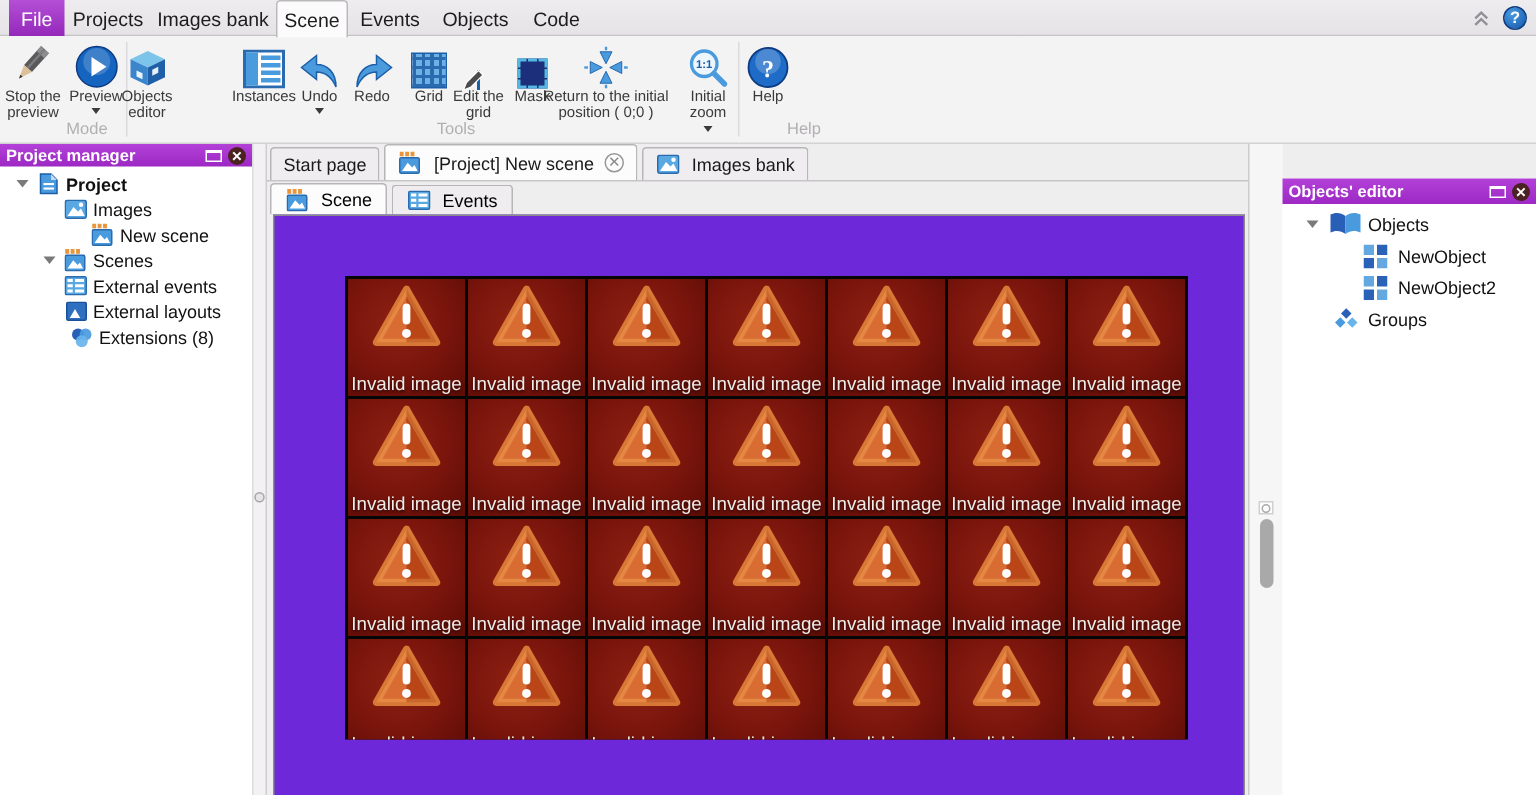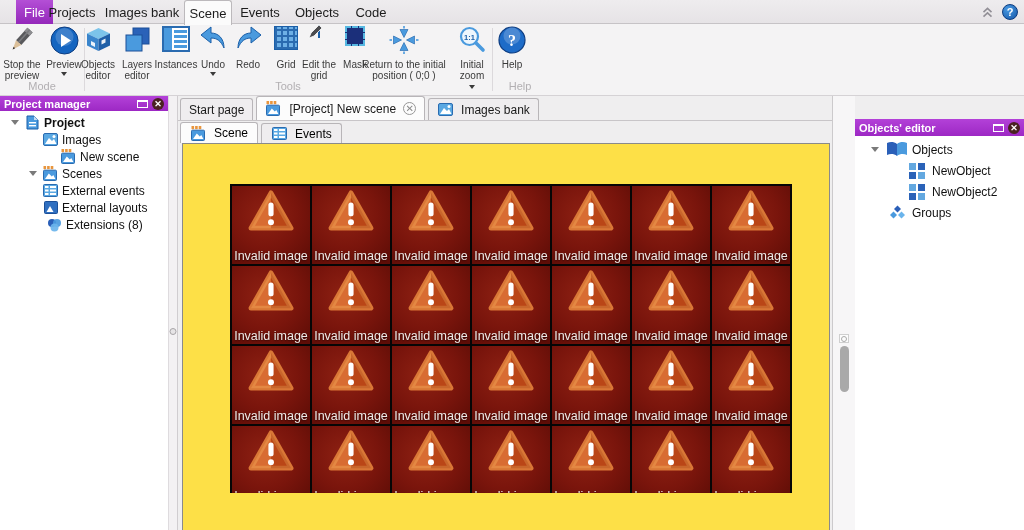--- a/index.html
+++ b/index.html
@@ -4,21 +4,21 @@
 <style>
   * { box-sizing: border-box; margin: 0; padding: 0; }
   html,body { background:#dedede; }
   body { font-family: "Liberation Sans", sans-serif; }
   #app { position:relative; width:1024px; height:530px; background:#fff; overflow:hidden;
          font-family:"Liberation Sans", sans-serif; }
 
   
   .menubar { position:absolute; left:0; top:0; width:1024px; height:24px;
     background:linear-gradient(#eeecee,#e6e3e6); border-bottom:1px solid #c6c3c6; z-index:20; }
-  .file-btn { position:absolute; left:16px; top:0; width:37px; height:24px;
+  .file-btn { position:absolute; left:6px; top:0; width:37px; height:24px;
     background:linear-gradient(#b44fd6,#9428ba); color:#fff; font-size:13px;
     display:flex; align-items:center; justify-content:center; cursor:default; }
   .menu-item { position:absolute; top:0; height:24px; font-size:13px; color:#1c1c1c;
     display:flex; align-items:center; justify-content:center; cursor:default; }
   .mi-0 { left:44px;  width:56px; }
   .mi-1 { left:102px; width:80px; }
   .mi-2 { left:184px; width:48px; }
   .mi-3 { left:234px; width:52px; }
   .mi-4 { left:290px; width:54px; }
   .mi-5 { left:348px; width:46px; }
@@ -30,39 +30,39 @@
     background:radial-gradient(circle at 35% 30%, #4a9ae2, #1457a8); border:1px solid #0d3c80;
     color:#fff; font-size:11px; font-weight:bold; display:flex; align-items:center; justify-content:center; }
 
   
   .ribbon { position:absolute; left:0; top:24px; width:1024px; height:72px;
     background:#f4f3f4; border-bottom:1px solid #d5d2d5; z-index:10; }
   .rsep { position:absolute; top:4px; bottom:4px; width:1px; background:#dcd9dc; }
   .sep1 { left:84px; } .sep2 { left:492px; }
   .rbtn { position:absolute; top:2px; text-align:center; font-size:10px; line-height:11px;
     color:#3a3a3a; cursor:default; }
-  .rbtn .ric { height:33px; display:flex; align-items:flex-start; justify-content:center; }
+  .rbtn .ric { height:33px; display:flex; align-items:flex-end; justify-content:center; }
   .rbtn .rlab { display:block; }
   .caret { display:inline-block; width:0; height:0; border-left:3.5px solid transparent;
     border-right:3.5px solid transparent; border-top:4px solid #3a3a3a; vertical-align:middle; }
   .caret.below { display:block; margin:2px auto 0; }
   .b0 { left:0px;   width:44px; }
   .b1 { left:44px;  width:40px; }
   .b2 { left:76px;  width:44px; }
   .b3 { left:116px; width:42px; }
   .b4 { left:153px; width:46px; }
   .b5 { left:199px; width:28px; }
   .b6 { left:234px; width:28px; }
   .b7 { left:269px; width:34px; }
   .b8 { left:299px; width:40px; }
   .b9 { left:339px; width:32px; }
   .b10{ left:360px; width:88px; }
   .b11{ left:452px; width:40px; }
   .b12{ left:494px; width:36px; }
-  .rgroup { position:absolute; bottom:3px; font-size:11px; color:#b2afb2; text-align:center; }
+  .rgroup { position:absolute; bottom:3px; font-size:11px; color:#b2afb2; text-align:center;margin-left:16px; }
   .g0 { left:0; width:84px; } .g1 { left:84px; width:408px; } .g2 { left:492px; width:56px; }
   .grid-ico { width:24px; height:24px; border:1px solid #1b5fa8;
     background: repeating-linear-gradient(0deg,#2a6bb0 0 2px, transparent 2px 6px),
                 repeating-linear-gradient(90deg,#2a6bb0 0 2px, #6db0e6 2px 6px); }
   .grid-ico.small { width:20px; height:20px; }
   .mask-ico { width:20px; height:20px; background:#1b2f7a; border:2px dashed #56b8e2; }
 
   
   .panel-header { background:linear-gradient(#b341d8,#9d28c4); color:#fff; font-size:11px;
     font-weight:bold; display:flex; align-items:center; padding:0 4px; }
@@ -98,21 +98,21 @@
   .tab-close { width:13px; height:13px; border-radius:50%; border:1px solid #979797;
     color:#8a8a8a; font-size:10px; line-height:11px; text-align:center; margin-left:3px; }
   .sub-tabs { position:absolute; left:0; top:25px; width:100%; height:22px; display:flex;
     align-items:flex-end; padding-left:2px; }
   .stab { height:20px; display:flex; align-items:center; gap:4px; padding:0 9px;
     border:1px solid #b8b5b8; border-bottom:none; border-radius:3px 3px 0 0;
     background:#efedef; font-size:12px; margin-right:3px; cursor:default; }
   .stab.active { background:#fcfcfc; height:21px; }
 
   .canvas { position:absolute; left:4px; top:47px; width:648px; height:387px;
-    background:#fde047; border:1px solid #8a8a8a; border-bottom:none; }
+    background:#6d28d9; border:1px solid #8a8a8a; border-bottom:none; }
   .tile-grid { position:absolute; left:47px; top:40px; width:562px; height:309px;
     background:#060606; overflow:hidden; display:flex; flex-wrap:wrap; gap:2px;
     padding:2px; align-content:flex-start; }
   .tile { width:78px; height:78px; position:relative; flex:0 0 78px;
     background:radial-gradient(circle at 42% 38%, #8e2113 0%, #7a150c 50%, #5c0c06 100%); }
   .tile svg { display:block; margin:3px auto 0; }
   .tile-label { position:absolute; left:0; right:0; bottom:1px; text-align:center;
     font-size:12.5px; color:#efebe8; text-shadow:0 1px 2px rgba(0,0,0,.65); white-space:nowrap; }
 
   .vstrip { position:absolute; left:832px; top:96px; width:23px; height:434px;
@@ -195,29 +195,20 @@
             <polygon points="13.5,2 25,7.5 13.5,13 2,7.5" fill="#7cc4ea"></polygon>
             <polygon points="2,7.5 13.5,13 13.5,25 2,19.5" fill="#3a85cc"></polygon>
             <polygon points="25,7.5 13.5,13 13.5,25 25,19.5" fill="#1e5fa8"></polygon>
             <rect x="6" y="12" width="4" height="4" fill="#fff" transform="skewY(26)" opacity="0.9"></rect>
             <rect x="16.5" y="22.5" width="4" height="4" fill="#fff" transform="skewY(-26)" opacity="0.9"></rect>
           </svg>
       </span>
       <span class="rlab">Objects editor</span>
     </div>
 
-    <div class="rbtn b3">
-      <span class="ric">
-        <svg width="27" height="27" viewBox="0 0 27 27">
-            <rect x="9" y="2" width="16" height="16" fill="#2a62b8" stroke="#1b4f98"></rect>
-            <rect x="2" y="9" width="16" height="16" fill="#4a9ade" stroke="#1b4f98"></rect>
-          </svg>
-      </span>
-      <span class="rlab">Layers editor</span>
-    </div>
 
     <div class="rbtn b4">
       <span class="ric">
         <svg width="28" height="26" viewBox="0 0 28 26">
             <rect x="1" y="1" width="26" height="24" fill="#fff" stroke="#2a6bb0" stroke-width="2"></rect>
             <rect x="2" y="2" width="8" height="22" fill="#4a9ade"></rect>
             <rect x="12" y="4" width="13" height="3" fill="#4a9ade"></rect>
             <rect x="12" y="9" width="13" height="3" fill="#4a9ade"></rect>
             <rect x="12" y="14" width="13" height="3" fill="#4a9ade"></rect>
             <rect x="12" y="19" width="13" height="3" fill="#4a9ade"></rect>

